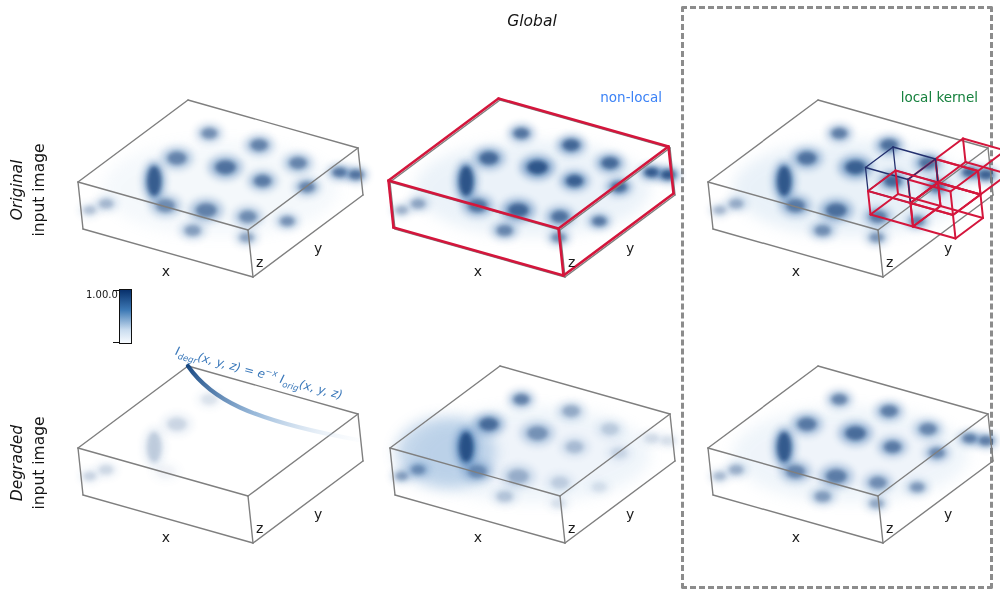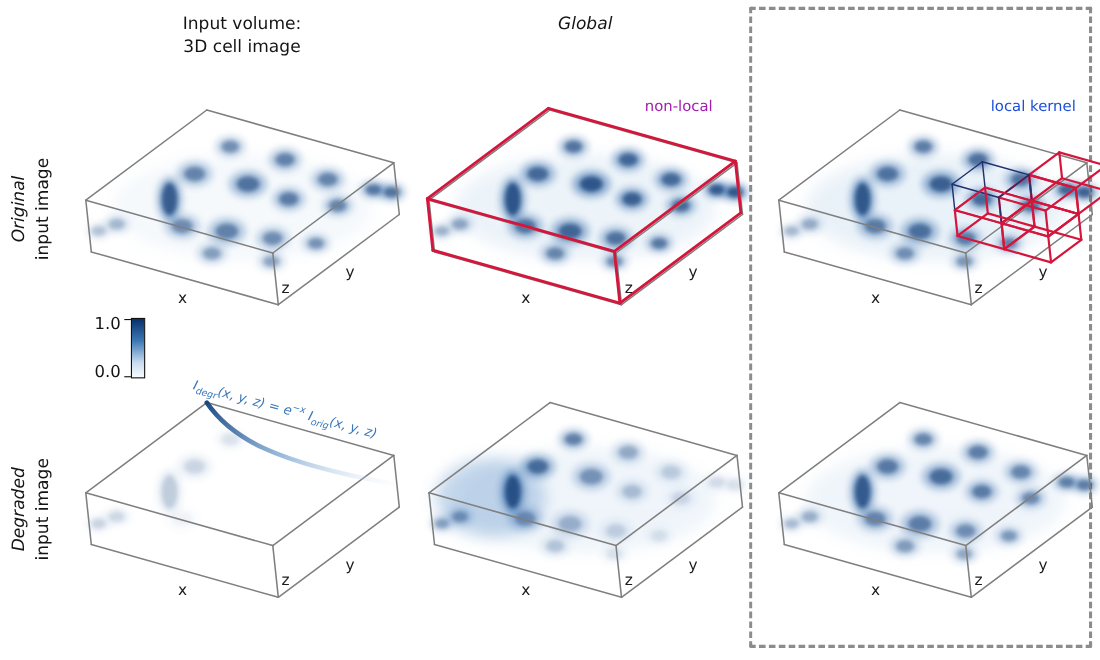--- a/index.html
+++ b/index.html
@@ -14,40 +14,36 @@
   .panel{position:absolute;width:322px;height:232px;}
   .panel svg{position:absolute;left:0;top:0;}
   .ax{position:absolute;font-size:14px;color:#1a1a1a;}
   .ax-x{left:96px;top:181px;width:20px;text-align:center;}
   .ax-y{left:254px;top:158px;}
   .ax-z{left:196px;top:172px;}
   .red-tag{position:absolute;top:7px;font-size:13.5px;}
   .dashed-box{position:absolute;left:681px;top:6px;width:312px;height:583px;
               border:3px dashed #8c8c8c;border-radius:2px;box-sizing:border-box;}
   .colorbar{position:absolute;left:86px;top:289px;display:flex;align-items:stretch;}
-  .cb-labels{display:flex;flex-direction:column;justify-content:space-between;
-             width:26px;text-align:left;font-size:15px;line-height:11px;
+  .cb-labels{display:flex;flex-direction:row;justify-content:space-between;
+             width:26px;text-align:center;font-size:10px;line-height:11px;
              margin-right:7px;padding:-2px 0;}
   .cb-bar{position:relative;width:11px;height:53px;border:1.2px solid #111;}
   .cb-tick{position:absolute;left:-7px;width:6px;height:1.3px;background:#111;}
   .equation{position:absolute;left:118px;top:-6px;transform:rotate(15deg);
             transform-origin:left top;font-size:12px;font-style:italic;white-space:nowrap;}
   .equation sub,.equation sup{font-size:8.5px;font-style:italic;}
 </style>
 </head>
 <body>
 
 <div class="fig">
 
   <div class="dashed-box"></div>
 
-  <div class="col-title" style="left:60px;width:320px;">
-    <span>Input volume:</span><br>
-    <span>3D cell image</span>
-  </div>
   <div class="col-title" style="left:372px;width:320px;">
     <span class="l1i">Global</span><br>
   </div>
 
   <div class="row-label" style="left:-56px;top:167px;">
     <span class="l1">Original</span><br>
     <span>input image</span>
   </div>
   <div class="row-label" style="left:-56px;top:440px;">
     <span class="l1">Degraded</span><br>
@@ -192,21 +188,21 @@
         <line x1="16.5" y1="98.5" x2="126.5" y2="16.5" stroke="#d4163c" stroke-width="2.6" stroke-linecap="round"></line>
         <line x1="126.5" y1="16.5" x2="296.5" y2="64.5" stroke="#d4163c" stroke-width="2.6" stroke-linecap="round"></line>
         <line x1="16.5" y1="98.5" x2="186.5" y2="146.5" stroke="#d4163c" stroke-width="2.6" stroke-linecap="round"></line>
         <line x1="186.5" y1="146.5" x2="296.5" y2="64.5" stroke="#d4163c" stroke-width="2.6" stroke-linecap="round"></line>
         <line x1="16.5" y1="98.5" x2="21.5" y2="145.5" stroke="#d4163c" stroke-width="2.6" stroke-linecap="round"></line>
         <line x1="186.5" y1="146.5" x2="191.5" y2="193.5" stroke="#d4163c" stroke-width="2.6" stroke-linecap="round"></line>
         <line x1="296.5" y1="64.5" x2="301.5" y2="111.5" stroke="#d4163c" stroke-width="2.6" stroke-linecap="round"></line>
         <line x1="21.5" y1="145.5" x2="191.5" y2="193.5" stroke="#d4163c" stroke-width="2.6" stroke-linecap="round"></line>
         <line x1="191.5" y1="193.5" x2="301.5" y2="111.5" stroke="#d4163c" stroke-width="2.6" stroke-linecap="round"></line>
       </svg>
-    <span class="red-tag" style="left: 200px; width: 90px; text-align: center; color: #a21caf;">non-local</span>
+    <span class="red-tag" style="left: 200px; width: 90px; text-align: right; color: #3b82f6;">non-local</span>
     <span class="ax ax-x">x</span>
     <span class="ax ax-y">y</span>
     <span class="ax ax-z">z</span>
   </div>
 
   <div class="panel" style="left:690px;top:82px;">
       <svg width="322" height="232" viewBox="0 0 322 232">
         <defs>
           <filter id="p2-bl2" x="-80%" y="-80%" width="260%" height="260%">
             <feGaussianBlur stdDeviation="2"></feGaussianBlur>
@@ -318,21 +314,21 @@
         <line x1="248" y1="100.5" x2="205.5" y2="88.5" stroke="#d4163c" stroke-width="2" stroke-linecap="round"></line>
         <line x1="208" y1="112" x2="180.5" y2="132.5" stroke="#d4163c" stroke-width="2" stroke-linecap="round"></line>
         <line x1="180.5" y1="132.5" x2="223" y2="144.5" stroke="#d4163c" stroke-width="2" stroke-linecap="round"></line>
         <line x1="223" y1="144.5" x2="250.5" y2="124" stroke="#d4163c" stroke-width="2" stroke-linecap="round"></line>
         <line x1="250.5" y1="124" x2="208" y2="112" stroke="#d4163c" stroke-width="2" stroke-linecap="round"></line>
         <line x1="205.5" y1="88.5" x2="208" y2="112" stroke="#d4163c" stroke-width="2" stroke-linecap="round"></line>
         <line x1="178" y1="109" x2="180.5" y2="132.5" stroke="#d4163c" stroke-width="2" stroke-linecap="round"></line>
         <line x1="220.5" y1="121" x2="223" y2="144.5" stroke="#d4163c" stroke-width="2" stroke-linecap="round"></line>
         <line x1="248" y1="100.5" x2="250.5" y2="124" stroke="#d4163c" stroke-width="2" stroke-linecap="round"></line>
       </svg>
-    <span class="red-tag" style="left: 176px; width: 112px; text-align: right; color: #1d4ed8;">local kernel</span>
+    <span class="red-tag" style="left: 176px; width: 112px; text-align: right; color: #15803d;">local kernel</span>
     <span class="ax ax-x">x</span>
     <span class="ax ax-y">y</span>
     <span class="ax ax-z">z</span>
   </div>
 
   <div class="panel" style="left:60px;top:348px;">
       <svg width="322" height="232" viewBox="0 0 322 232">
         <defs>
           <filter id="p3-bl2" x="-80%" y="-80%" width="260%" height="260%">
             <feGaussianBlur stdDeviation="2"></feGaussianBlur>

